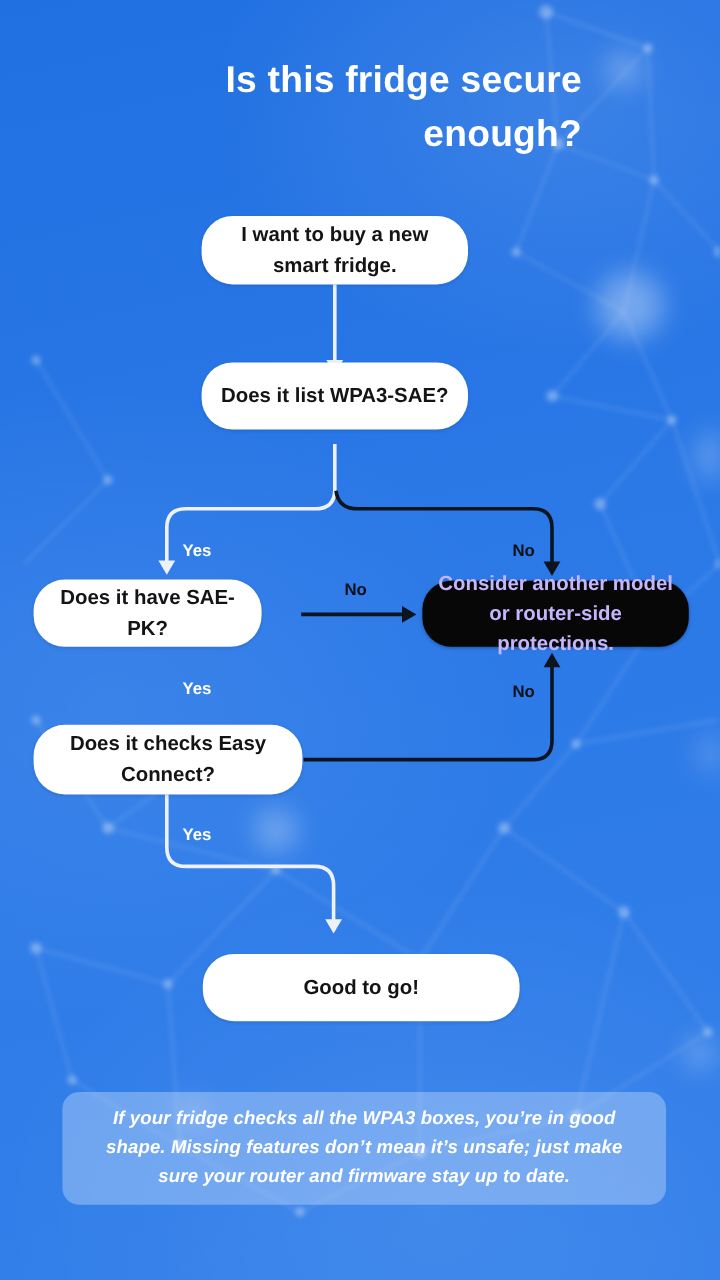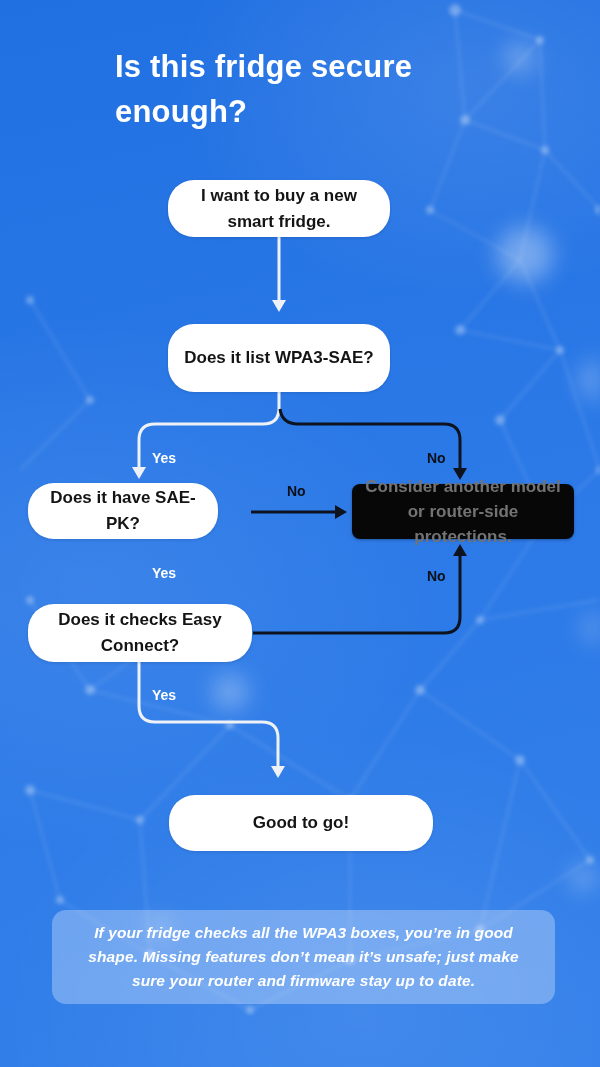--- a/index.html
+++ b/index.html
@@ -10,34 +10,34 @@
       radial-gradient(420px 300px at 78% 8%, rgba(255,255,255,0.10), rgba(255,255,255,0) 70%),
       radial-gradient(500px 380px at 15% 55%, rgba(255,255,255,0.07), rgba(255,255,255,0) 70%),
       radial-gradient(520px 400px at 60% 95%, rgba(255,255,255,0.08), rgba(255,255,255,0) 70%),
       linear-gradient(168deg,#2170e2 0%,#2b79e7 45%,#3380ea 100%);
   }
   svg.blobs{position:absolute;left:0;top:0;filter:blur(11px);}
   svg.net{position:absolute;left:0;top:0;filter:blur(2px);}
   svg.connectors{position:absolute;left:0;top:0;}
   .title{
     position:absolute;top:44px;left:50%;transform:translateX(-50%);
-    width:370px;text-align:left;color:#ffffff;
+    width:370px;text-align:right;color:#ffffff;
     font-size:31px;line-height:45px;font-weight:bold;letter-spacing:0.2px;
   }
   .node{
     position:absolute;display:flex;align-items:center;justify-content:center;
     text-align:center;border-radius:26px;box-sizing:border-box;
     font-weight:bold;font-size:17px;line-height:26px;padding:4px 12px;
   }
   .node.white{
     background:#ffffff;color:#141414;
     box-shadow:0 1px 3px rgba(10,40,90,0.18);
   }
   .node.black{
-    background:#070707;color:#737373;border-radius:8px;line-height:25px;
+    background:#070707;color:#c4b5fd;border-radius:24px;line-height:25px;
     box-shadow:0 1px 3px rgba(5,15,40,0.35);
     justify-content:flex-end;
   }
   .edge-label{
     position:absolute;font-weight:bold;font-size:14px;line-height:19px;
   }
   .edge-label.light{color:#ffffff;}
   .edge-label.dark{color:#0b0f17;}
   .note{
     position:absolute;left:52px;top:910px;width:503px;height:94px;
@@ -173,21 +173,21 @@
       <polygon points="271,766 285,766 278,778" fill="#eef2f6"></polygon>
     </g>
   </svg>
 
   <div class="title">Is this fridge secure enough?</div>
 
   <div class="node white" style="left:168px;top:180px;width:222px;height:57px;">
     <span>I want to buy a new smart fridge.</span>
   </div>
 
-  <div class="node white" style="left:168px;top:324px;width:222px;height:68px;">
+  <div class="node white" style="left:168px;top:302px;width:222px;height:56px;">
     <span>Does it list WPA3-SAE?</span>
   </div>
 
   <div class="node white" style="left:28px;top:483px;width:190px;height:56px;">
     <span>Does it have SAE-PK?</span>
   </div>
 
   <div class="node black" style="left:352px;top:484px;width:222px;height:55px;">
     <span>Consider another model or router-side protections.</span>
   </div>

